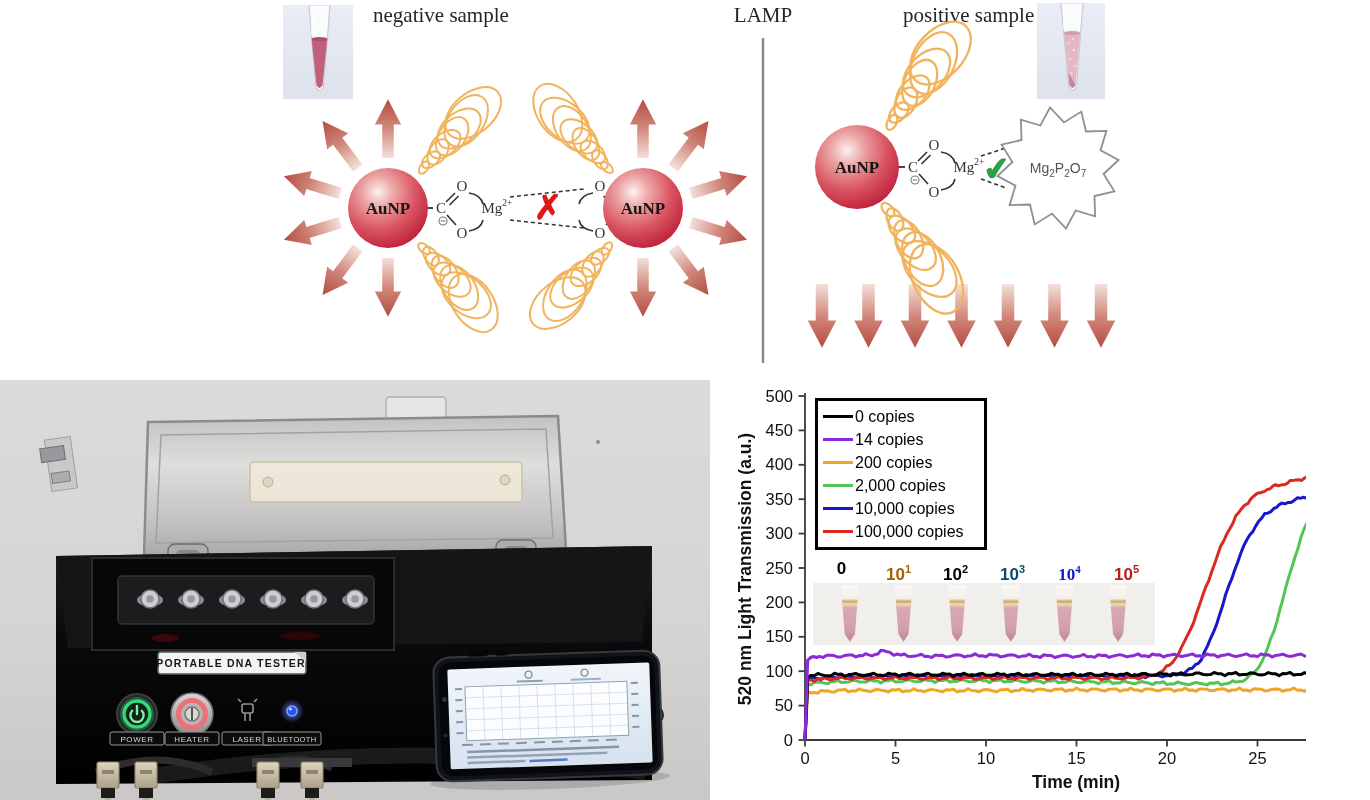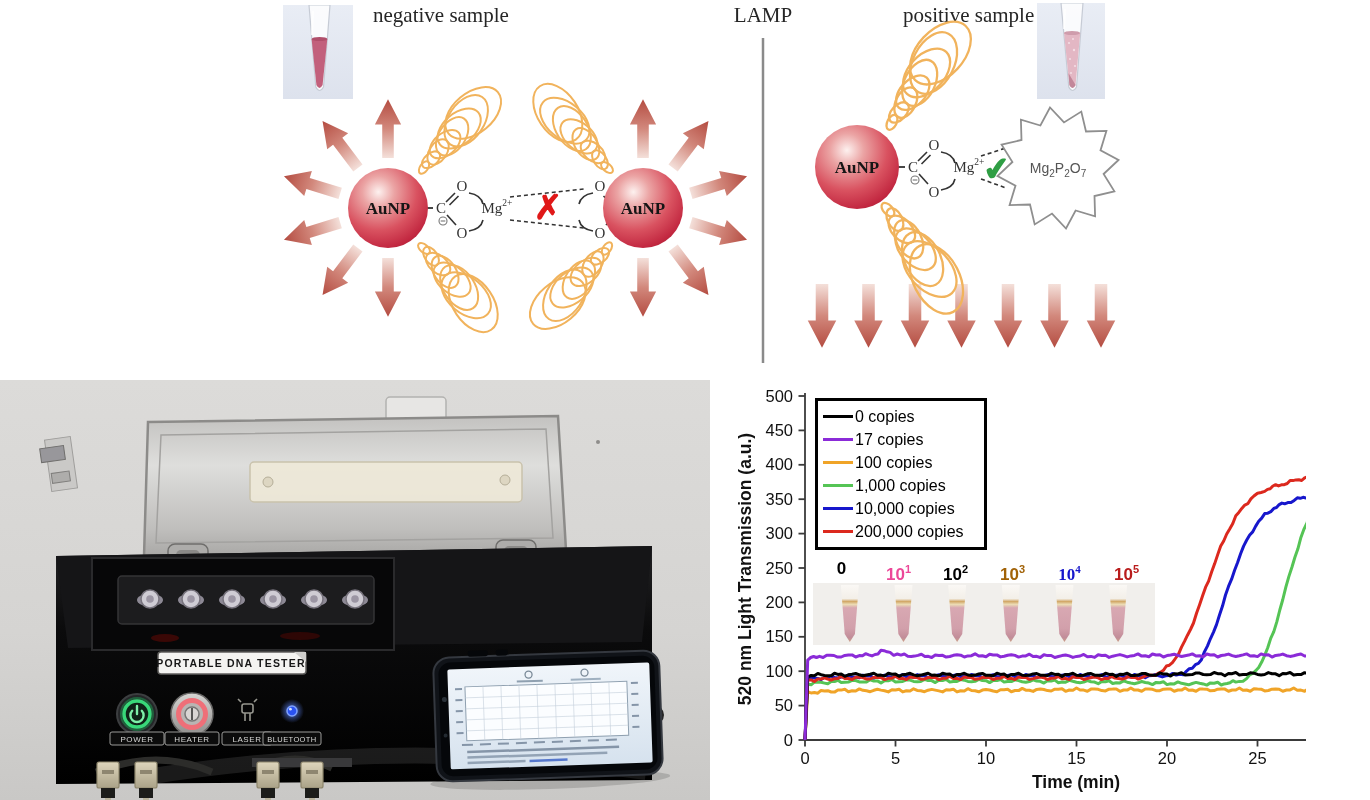--- a/index.html
+++ b/index.html
@@ -515,46 +515,46 @@
   <text id="ylabel" x="16" y="184" text-anchor="middle" font-size="17.5" font-weight="bold" fill="#111" transform="rotate(-90 16 184)">520 nm Light Transmission (a.u.)</text>
 </svg>
 
 <div id="legend">
       <div class="leg-row">
         <span class="leg-swatch" style="border-top-color: rgb(0, 0, 0);"></span>
         <span class="leg-label">0 copies</span>
       </div>
       <div class="leg-row">
         <span class="leg-swatch" style="border-top-color: rgb(139, 43, 216);"></span>
-        <span class="leg-label">17 copies</span>
+        <span class="leg-label">14 copies</span>
       </div>
       <div class="leg-row">
         <span class="leg-swatch" style="border-top-color: rgb(240, 164, 40);"></span>
-        <span class="leg-label">100 copies</span>
+        <span class="leg-label">200 copies</span>
       </div>
       <div class="leg-row">
         <span class="leg-swatch" style="border-top-color: rgb(85, 196, 85);"></span>
-        <span class="leg-label">1,000 copies</span>
+        <span class="leg-label">2,000 copies</span>
       </div>
       <div class="leg-row">
         <span class="leg-swatch" style="border-top-color: rgb(23, 23, 204);"></span>
         <span class="leg-label">10,000 copies</span>
       </div>
       <div class="leg-row">
         <span class="leg-swatch" style="border-top-color: rgb(220, 41, 30);"></span>
-        <span class="leg-label">200,000 copies</span>
+        <span class="leg-label">100,000 copies</span>
       </div>
     </div>
 
 <div id="inset">
   <div id="inset-labels">
         <span class="ilab" style="color: rgb(0, 0, 0);">0</span>
-        <span class="ilab" style="color: #ec4899;">10<sup>1</sup></span>
+        <span class="ilab" style="color: #a16207;">10<sup>1</sup></span>
         <span class="ilab" style="color: #000000;">10<sup>2</sup></span>
-        <span class="ilab" style="color: #a16207;">10<sup>3</sup></span>
+        <span class="ilab" style="color: #0c4a6e;">10<sup>3</sup></span>
         <span class="ilab" style="color: rgb(23, 23, 204); font-family: Liberation Serif, serif;">10<sup>4</sup></span>
         <span class="ilab" style="color: #b91c1c;">10<sup>5</sup></span>
       </div>
   <div id="inset-strip">
         <div class="mini-tube"></div>
         <div class="mini-tube"></div>
         <div class="mini-tube"></div>
         <div class="mini-tube"></div>
         <div class="mini-tube"></div>
         <div class="mini-tube"></div>

